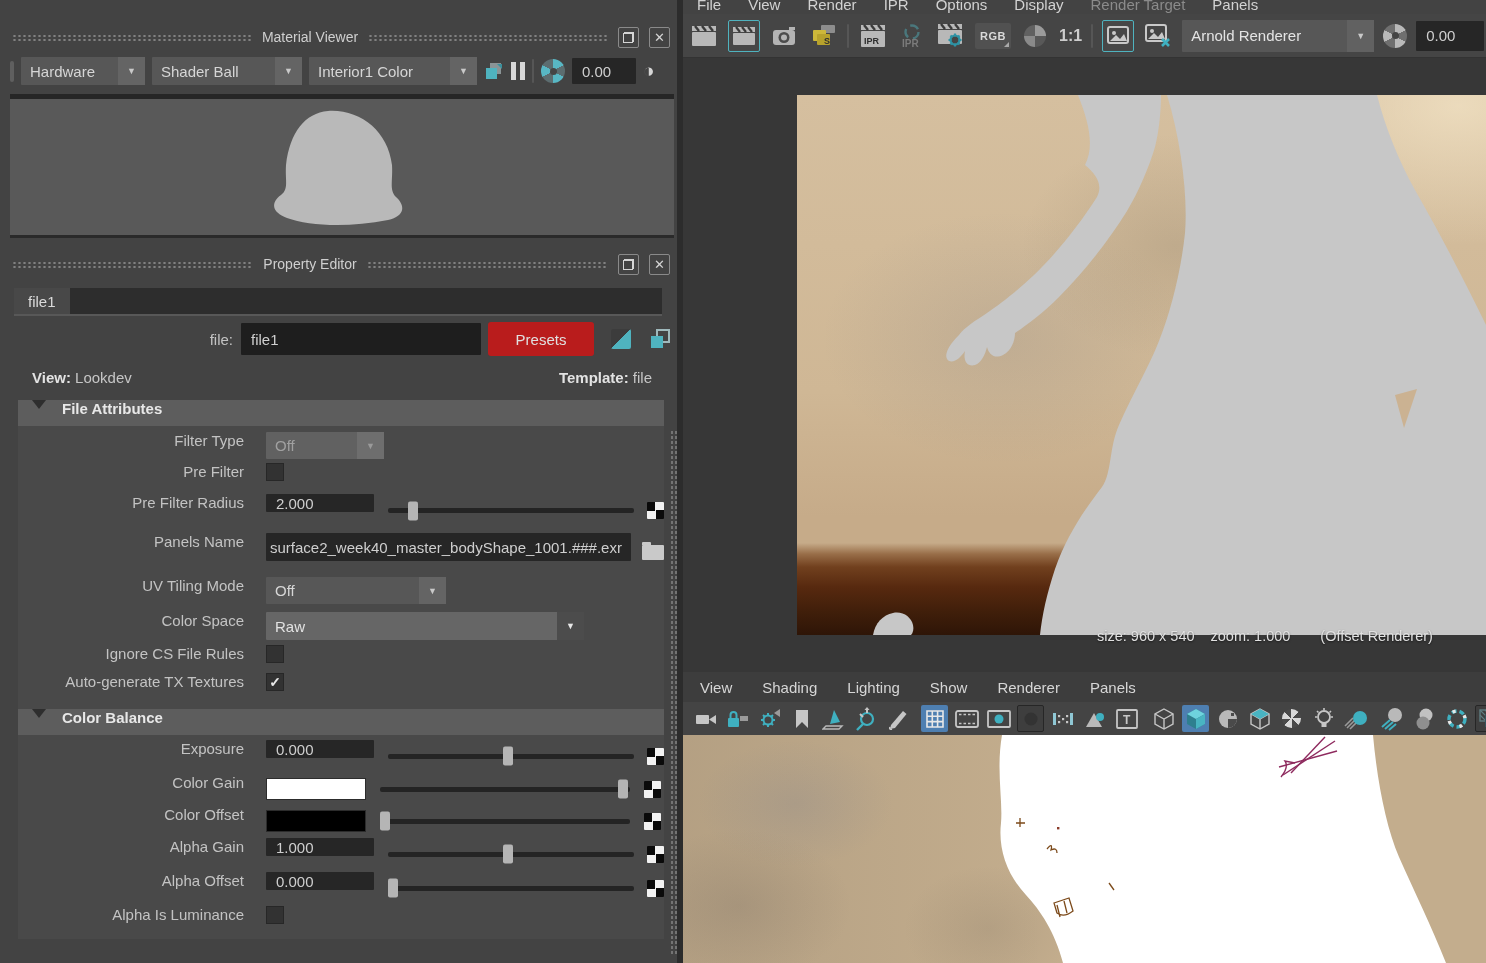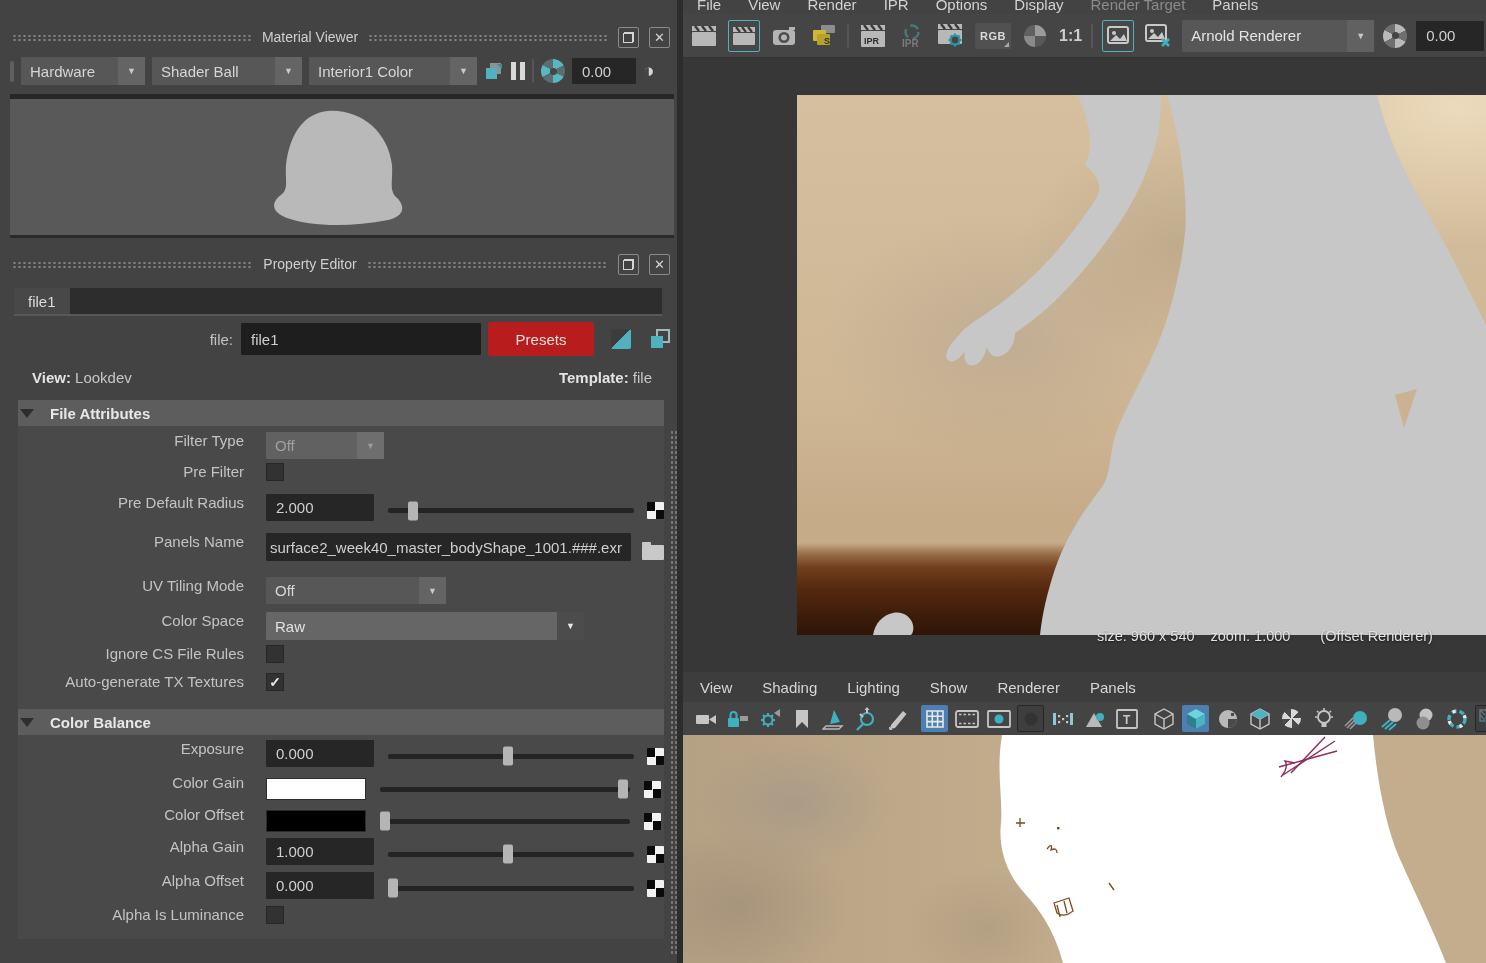--- a/index.html
+++ b/index.html
@@ -35,27 +35,27 @@
   #mv-titlebar{left:12px;right:10px;top:25px}
   #mv-toolbar{left:10px;top:56px;right:6px;height:30px;display:flex;align-items:center;gap:7px}
   #mv-preview{left:10px;top:94px;width:664px;height:144px;background:#595959;border-top:5px solid #262626;border-bottom:3px solid #2a2a2a;box-sizing:border-box}
   #pe-titlebar{left:12px;right:10px;top:252px}
   #pe-tabs{left:14px;right:18px;top:288px;height:26px;background:#2d2d2d;border-bottom:2px solid #585858;display:flex}
   .tab{height:100%;padding:0 14px;background:#484848;color:#dadada;display:flex;align-items:center;font-size:15px}
   #pe-filerow{left:0;top:322px;width:680px;height:34px;display:flex;align-items:center}
   #pe-viewrow{left:32px;top:369px;right:28px;display:flex;justify-content:space-between;font-size:15px;color:#c6c6c6}
   b.hd{color:#e3e3e3}
   #sections{left:18px;top:400px;width:646px;background:#494949;padding-bottom:6px}
-  .sec-h{height:26px;background:#5d5d5d;display:flex;align-items:center;gap:16px;padding-left:2px}
+  .sec-h{height:26px;background:#5d5d5d;display:flex;align-items:flex-start;gap:16px;padding-left:14px}
   .sec-h .tri{width:0;height:0;border-left:7px solid transparent;border-right:7px solid transparent;border-top:9px solid #2e2e2e}
   .sec-h .t{font-weight:bold;color:#e8e8e8;font-size:15px}
   .row{display:flex;align-items:flex-start;min-height:29px;padding:1px 0}
   .row .lbl{width:226px;text-align:right;padding-right:10px;color:#c3c3c3;white-space:nowrap;flex:0 0 auto}
   .row .gap{width:12px;flex:0 0 auto}
-  .in100{width:100px;height:27px}
+  .in100{width:100px;height:18px}
   .swatch{width:100px;height:22px;border:1px solid #2c2c2c;box-sizing:border-box;align-self:center}
   .clip-right{overflow:hidden;white-space:nowrap}
   .clip-right span{float:right;white-space:nowrap}
   .folder{position:relative;width:22px;height:15px;background:#c9c9c9;border-radius:1px;align-self:center;margin-left:11px}
   .folder::before{content:"";position:absolute;top:-3px;left:0;width:9px;height:3px;background:#c9c9c9;border-radius:1px 1px 0 0}
   #pe-edge{left:670px;top:430px;width:8px;height:525px}
   
   #divider{left:677px;top:0;width:6px;height:963px;background:#2c2c2c}
   
   #right{position:absolute;left:683px;top:0;width:803px;height:963px;background:#3a3a3a}
@@ -216,21 +216,21 @@
       </div>
     </div>
 
     <div class="row">
       <span class="lbl">Pre Filter</span>
         <span class="gap"></span>
       <div class="cb"></div>
     </div>
 
     <div class="row" style="min-height:33px">
-      <span class="lbl">Pre Default Radius</span>
+      <span class="lbl">Pre Filter Radius</span>
         <span class="gap"></span>
       <div class="numfield in100">
           <span>2.000</span>
         </div>
       <div style="width:14px"></div>
       <div class="track">
           <div class="knob" style="left: 10%;"></div>
         </div>
       <div style="width:14px"></div>
       <div class="mapbtn"></div>

